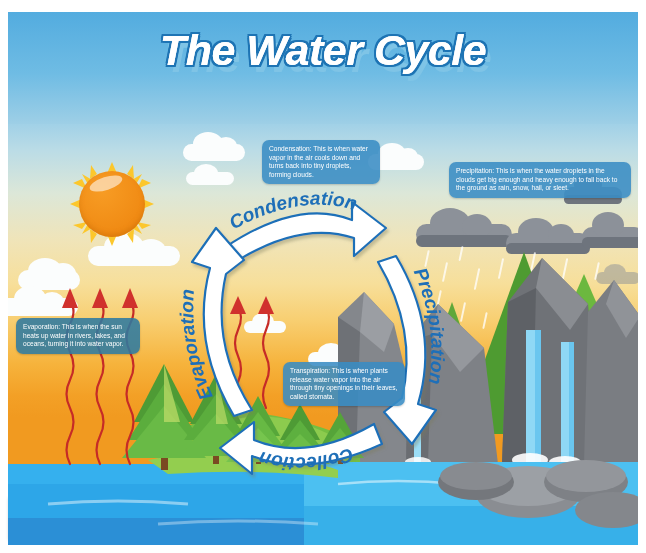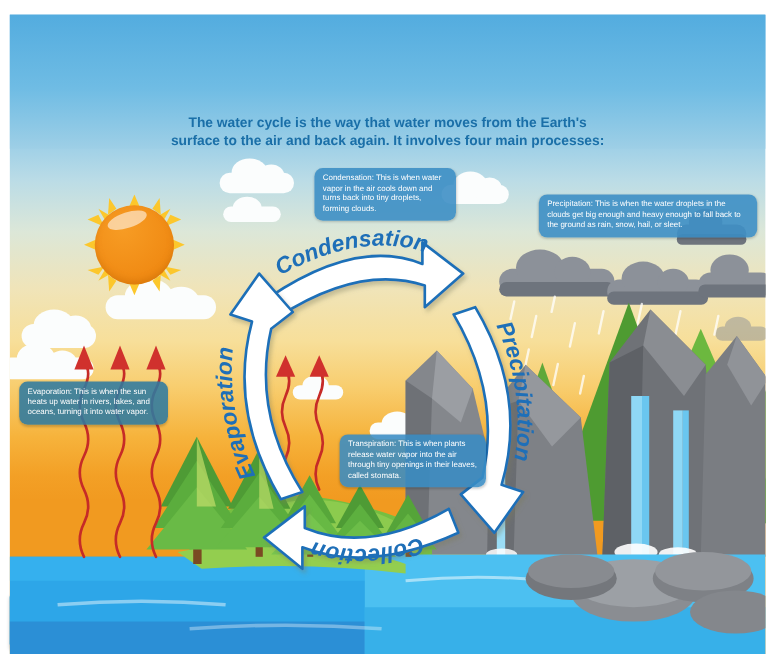--- a/index.html
+++ b/index.html
@@ -365,21 +365,21 @@
 
     <g filter="url(#sh)">
       <path d="M388,244 Q432,318 410,392 L428,398 L404,432 L376,400 L394,386 Q410,318 370,250 Z" fill="#ffffff" stroke="#1E6FB8" stroke-width="2.2" stroke-linejoin="round"></path>
     </g>
     <text class="arrowlabel" font-size="19">
       <textPath href="#pPrec" startOffset="8%">Precipitation</textPath>
     </text>
   </svg>
 
   <div class="hdr"></div>
-  <div class="subtitle">The water cycle is the way that water moves from the Earth's surface to the air and back again. It involves four main processes:</div>
+  <div class="title">The Water Cycle</div>
 
   <div class="ibox" style="left:254px;top:128px;width:104px;z-index:9;">Condensation: This is when water vapor in the air cools down and turns back into tiny droplets, forming clouds.</div>
 
   <div class="ibox" style="left:441px;top:150px;width:168px;z-index:9;">Precipitation: This is when the water droplets in the clouds get big enough and heavy enough to fall back to the ground as rain, snow, hail, or sleet.</div>
 
   <div class="ibox dark" style="left:8px;top:306px;width:110px;z-index:9;">Evaporation: This is when the sun heats up water in rivers, lakes, and oceans, turning it into water vapor.</div>
 
   <div class="ibox" style="left:275px;top:350px;width:108px;z-index:9;">Transpiration: This is when plants release water vapor into the air through tiny openings in their leaves, called stomata.</div>
 
  </div>

